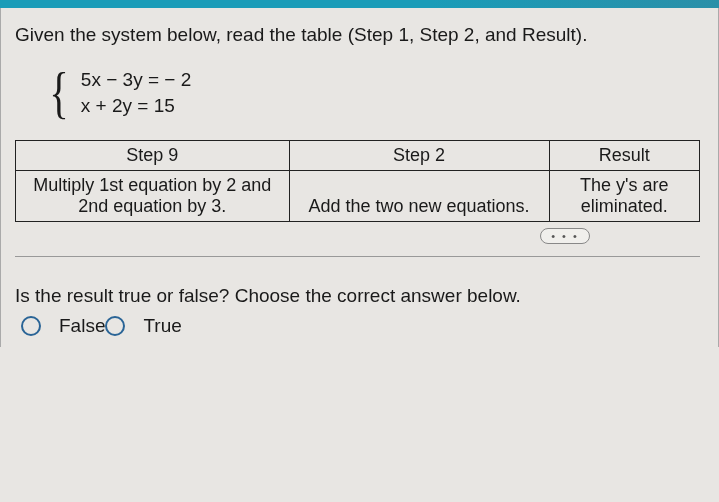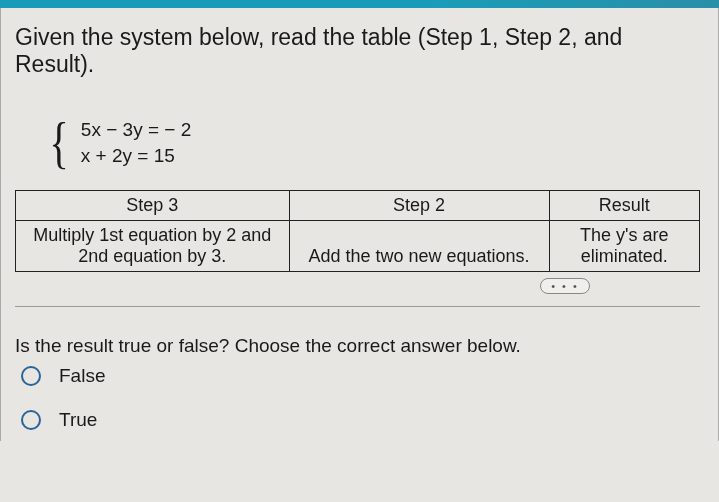--- a/index.html
+++ b/index.html
@@ -19,22 +19,22 @@
     .topbar {
       height: 8px;
       background: linear-gradient(to right, #1a9cb8 0%, #1a9cb8 60%, #2a8fa8 100%);
     }
     .content {
       padding: 16px 18px 10px 14px;
       border-left: 1px solid #aaa;
       border-right: 1px solid #aaa;
     }
     .prompt {
-      font-size: 23px;
-      margin-bottom: 36px;
+      font-size: 19px;
+      margin-bottom: 18px;
     }
     .system {
       display: flex;
       align-items: center;
       margin-left: 30px;
       margin-bottom: 18px;
     }
     .brace {
       font-size: 58px;
       line-height: 1;
@@ -99,22 +99,21 @@
       border: none;
       border-top: 1px solid #999;
       margin-bottom: 28px;
     }
     .question {
       font-size: 19px;
       margin-bottom: 8px;
     }
     .options {
       display: flex;
-      flex-direction: column;
-      gap: 22px;
+      flex-direction: row;
       margin-left: 6px;
     }
     .option {
       display: flex;
       align-items: center;
       gap: 18px;
       cursor: pointer;
     }
     .radio {
       width: 20px;
@@ -140,21 +139,21 @@
     <div class="brace">{</div>
     <div class="equations">
       <div class="eq">5x − 3y = − 2</div>
       <div class="eq">x + 2y = 15</div>
     </div>
   </div>
 
   <table>
     <tbody>
         <tr>
-      <th class="col1">Step 3</th>
+      <th class="col1">Step 9</th>
       <th class="col2">Step 2</th>
       <th class="col3">Result</th>
     </tr>
     <tr>
       <td>Multiply 1st equation by 2 and 2nd equation by 3.</td>
       <td class="step2cell">Add the two new equations.</td>
       <td>The y's are eliminated.</td>
     </tr>
   </tbody>
     </table>

